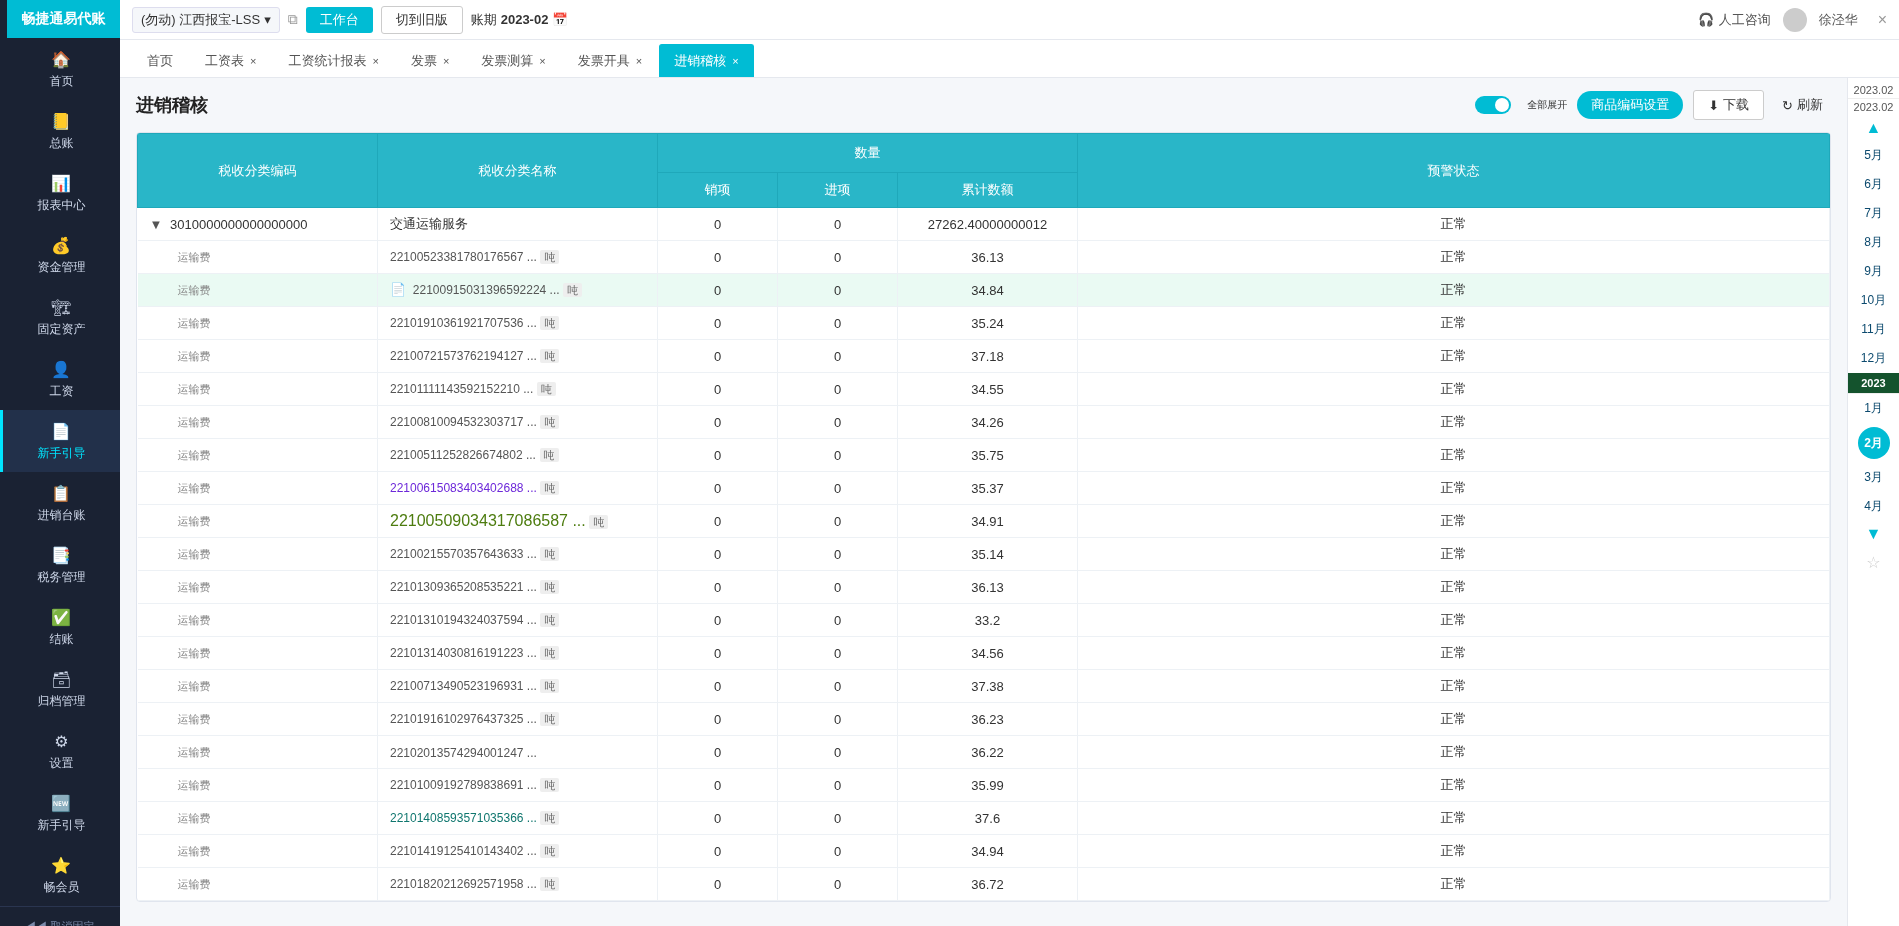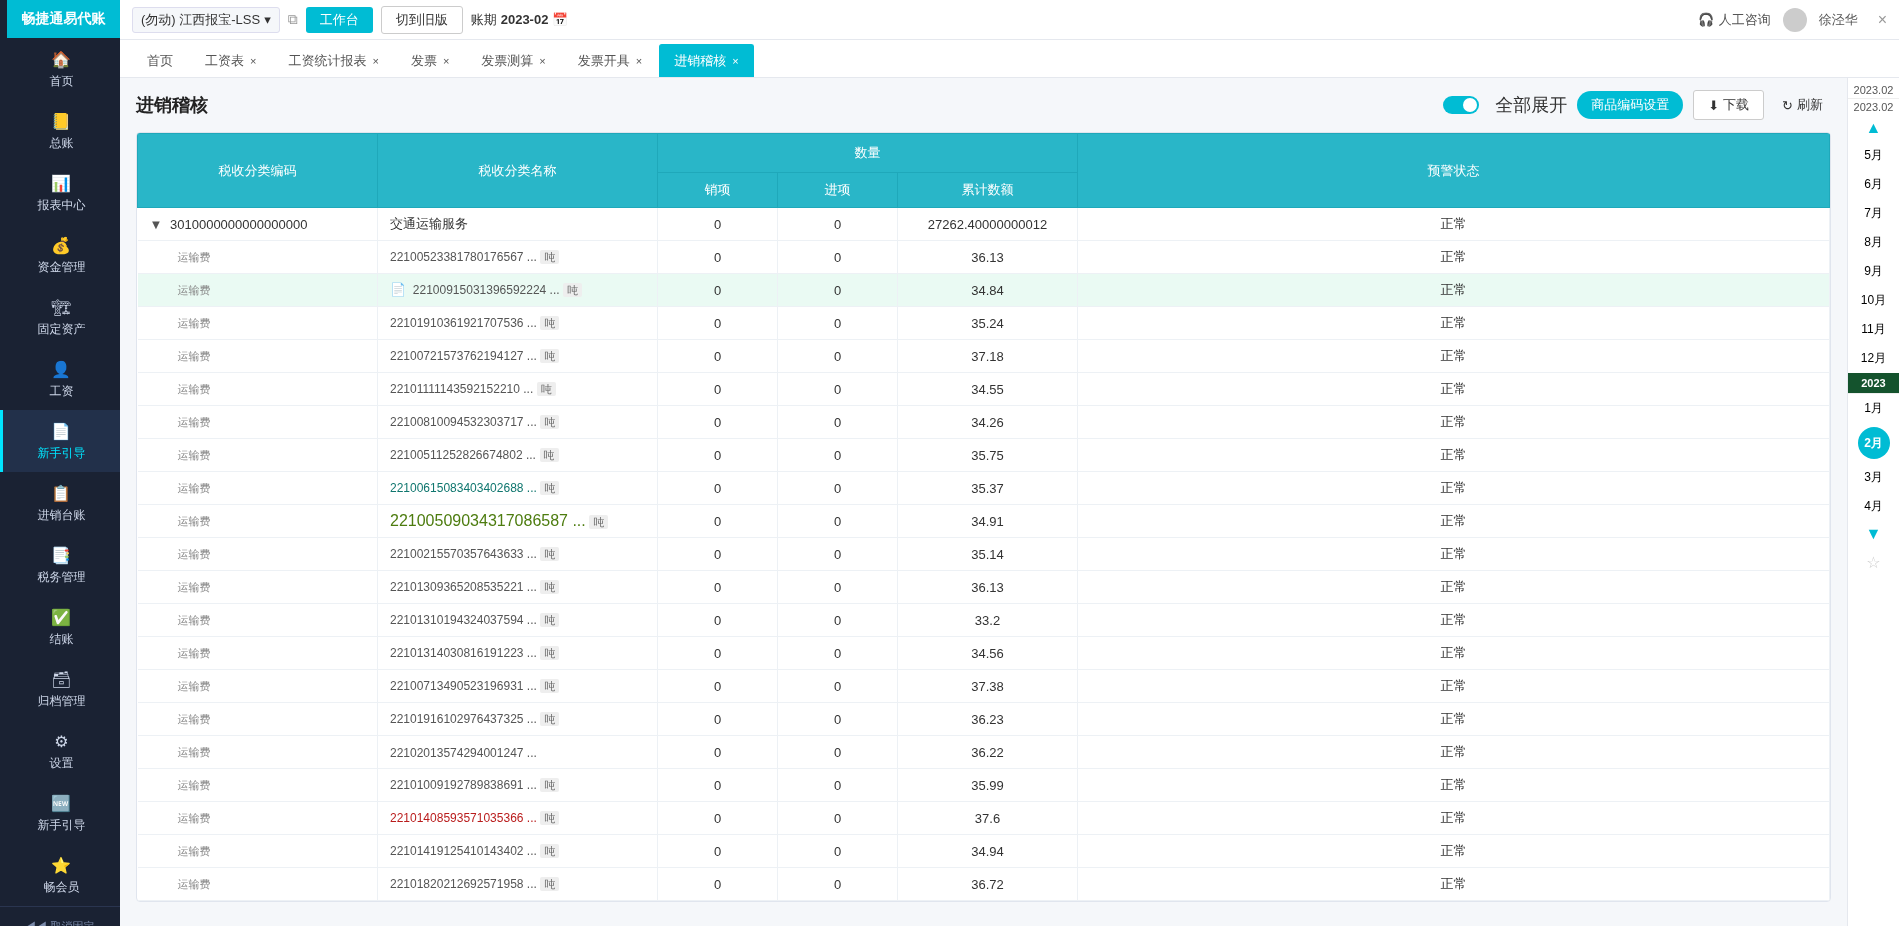--- a/index.html
+++ b/index.html
@@ -182,21 +182,21 @@
     }
     .page-actions {
       display: flex;
       align-items: center;
       gap: 10px;
     }
     .toggle-label {
       display: flex;
       align-items: center;
       gap: 16px;
-      font-size: 18px;
+      font-size: 10px;
       color: #333;
       margin-left: 12px;
     }
     .toggle-switch {
       width: 36px;
       height: 18px;
       background: #00bcd4;
       border-radius: 9px;
       position: relative;
       cursor: pointer;
@@ -296,21 +296,21 @@
       text-align: center;
       width: 100%;
       border-bottom: 1px solid #eee;
     }
     .cal-month {
       font-size: 12px;
       padding: 6px 4px;
       text-align: center;
       width: 100%;
       cursor: pointer;
-      color: #000000;
+      color: #0c4a6e;
     }
     .cal-month.active {
       background: #00bcd4;
       color: #fff;
       border-radius: 50%;
       margin: 2px auto;
       width: 32px;
       height: 32px;
       display: flex;
       align-items: center;
@@ -594,21 +594,21 @@
       <td>0</td>
       <td>35.75</td>
       <td>正常</td>
     </tr>
               <tr>
       <td class="td-left" style="padding-left:40px;">
         <span class="td-gray">运输费</span>
       </td>
       <td class="td-left">
         
-        <span style="color:#0f766e;font-size:12px;">22100615083403402688 ...</span>
+        <span style="color:#6d28d9;font-size:12px;">22100615083403402688 ...</span>
         <span style="background:#eee;border-radius:2px;padding:1px 4px;font-size:11px;color:#666;">吨</span>
       </td>
       <td>0</td>
       <td>0</td>
       <td>35.37</td>
       <td>正常</td>
     </tr>
               <tr>
       <td class="td-left" style="padding-left:40px;">
         <span class="td-gray">运输费</span>
@@ -734,21 +734,21 @@
       <td>0</td>
       <td>35.99</td>
       <td>正常</td>
     </tr>
               <tr>
       <td class="td-left" style="padding-left:40px;">
         <span class="td-gray">运输费</span>
       </td>
       <td class="td-left">
         
-        <span style="color:#b91c1c;font-size:12px;">22101408593571035366 ...</span>
+        <span style="color:#0f766e;font-size:12px;">22101408593571035366 ...</span>
         <span style="background:#eee;border-radius:2px;padding:1px 4px;font-size:11px;color:#666;">吨</span>
       </td>
       <td>0</td>
       <td>0</td>
       <td>37.6</td>
       <td>正常</td>
     </tr>
               <tr>
       <td class="td-left" style="padding-left:40px;">
         <span class="td-gray">运输费</span>

